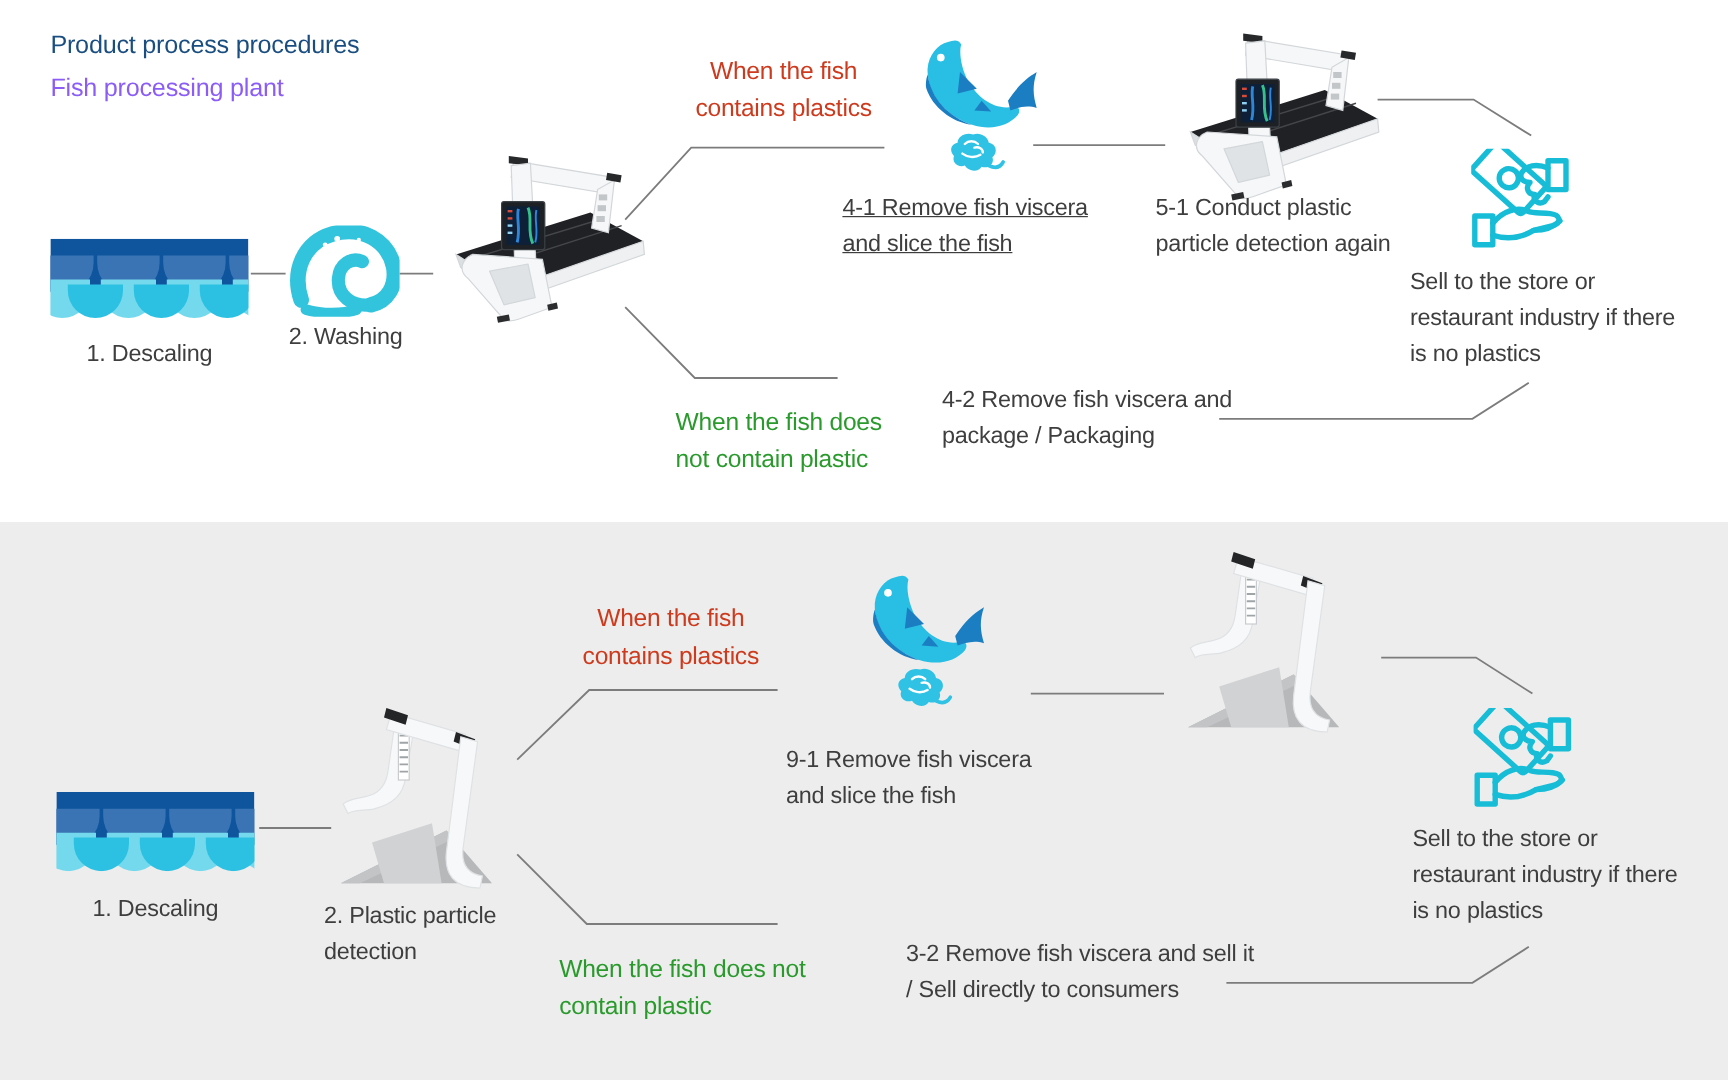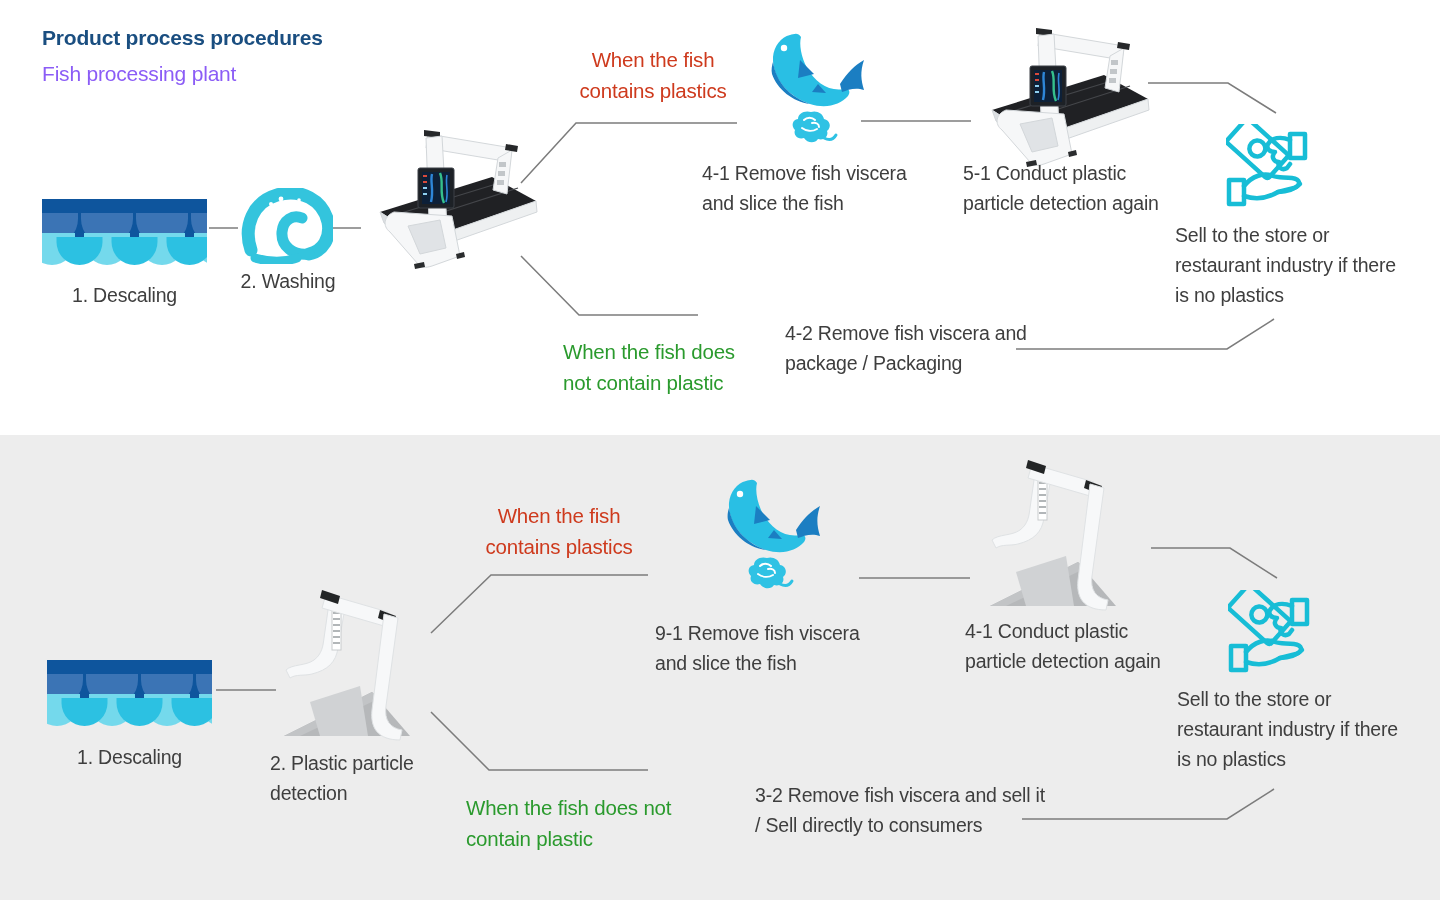--- a/index.html
+++ b/index.html
@@ -4,21 +4,21 @@
 <style>
   html,body{margin:0;padding:0;background:#ffffff;}
   .canvas{
     position:relative;width:1440px;height:900px;overflow:hidden;
     font-family:"Liberation Sans","DejaVu Sans",sans-serif;
     color:#3e3e3e;background:#ffffff;
   }
   .abs{position:absolute;}
   .lbl{font-size:19.5px;line-height:30px;letter-spacing:-0.2px;color:#3e3e3e;}
   .center{text-align:center;}
-  .page-title{font-size:21px;font-weight:bold;color:#1a4e80;letter-spacing:-0.2px;}
+  .page-title{font-size:21px;font-weight:normal;color:#1a4e80;letter-spacing:-0.2px;}
   .sub-title{font-size:21px;color:#8b5cf6;letter-spacing:-0.2px;}
   .branch-red{font-size:20.5px;line-height:31px;color:#ce3a1d;letter-spacing:-0.2px;}
   .branch-green{font-size:20.5px;line-height:31px;color:#2a9a2d;letter-spacing:-0.2px;}
   .section-bg{left:0;top:435px;width:1440px;height:465px;background:#ededed;}
   .connectors{left:0;top:0;width:1440px;height:900px;pointer-events:none;}
   svg.icon{display:block;position:absolute;}
 </style>
 </head>
 <body>
 
@@ -202,21 +202,21 @@
 
   <svg class="icon" style="left:360px;top:122px;width:190px;height:152px;">
       <use href="#sym-machine"></use>
     </svg>
 
   <div class="abs branch-red center" style="left:560px;top:44px;width:186px;">When the fish contains plastics</div>
 
   <svg class="icon" style="left:760px;top:32px;width:104px;height:116px;">
       <use href="#sym-fish"></use>
     </svg>
-  <div class="abs lbl" style="left:702px;top:158px;width:240px;">4-1 Remove fish viscera and slice the fish</div>
+  <div class="abs lbl" style="left:702px;top:158px;width:240px;text-decoration:underline;">4-1 Remove fish viscera and slice the fish</div>
 
   <svg class="icon" style="left:972px;top:20px;width:190px;height:152px;">
       <use href="#sym-machine"></use>
     </svg>
   <div class="abs lbl" style="left:963px;top:158px;width:200px;">5-1 Conduct plastic particle detection again</div>
 
   <svg class="icon" style="left:1226px;top:124px;width:84px;height:90px;">
       <use href="#sym-sell"></use>
     </svg>
   <div class="abs lbl" style="left:1175px;top:220px;width:224px;">Sell to the store or restaurant industry if there is no plastics</div>
@@ -238,21 +238,20 @@
   <div class="abs branch-red center" style="left:466px;top:500px;width:186px;">When the fish contains plastics</div>
 
   <svg class="icon" style="left:716px;top:478px;width:104px;height:116px;">
       <use href="#sym-fish"></use>
     </svg>
   <div class="abs lbl" style="left:655px;top:618px;width:240px;">9-1 Remove fish viscera and slice the fish</div>
 
   <svg class="icon" style="left:982px;top:456px;width:150px;height:162px;">
       <use href="#sym-device"></use>
     </svg>
-  <div class="abs lbl" style="left:965px;top:616px;width:200px;">4-1 Conduct plastic particle detection again</div>
 
   <svg class="icon" style="left:1228px;top:590px;width:84px;height:90px;">
       <use href="#sym-sell"></use>
     </svg>
   <div class="abs lbl" style="left:1177px;top:684px;width:224px;">Sell to the store or restaurant industry if there is no plastics</div>
 
   <div class="abs branch-green" style="left:466px;top:792px;width:210px;">When the fish does not contain plastic</div>
   <div class="abs lbl" style="left:755px;top:780px;width:300px;">3-2 Remove fish viscera and sell it / Sell directly to consumers</div>
 
 </div>

